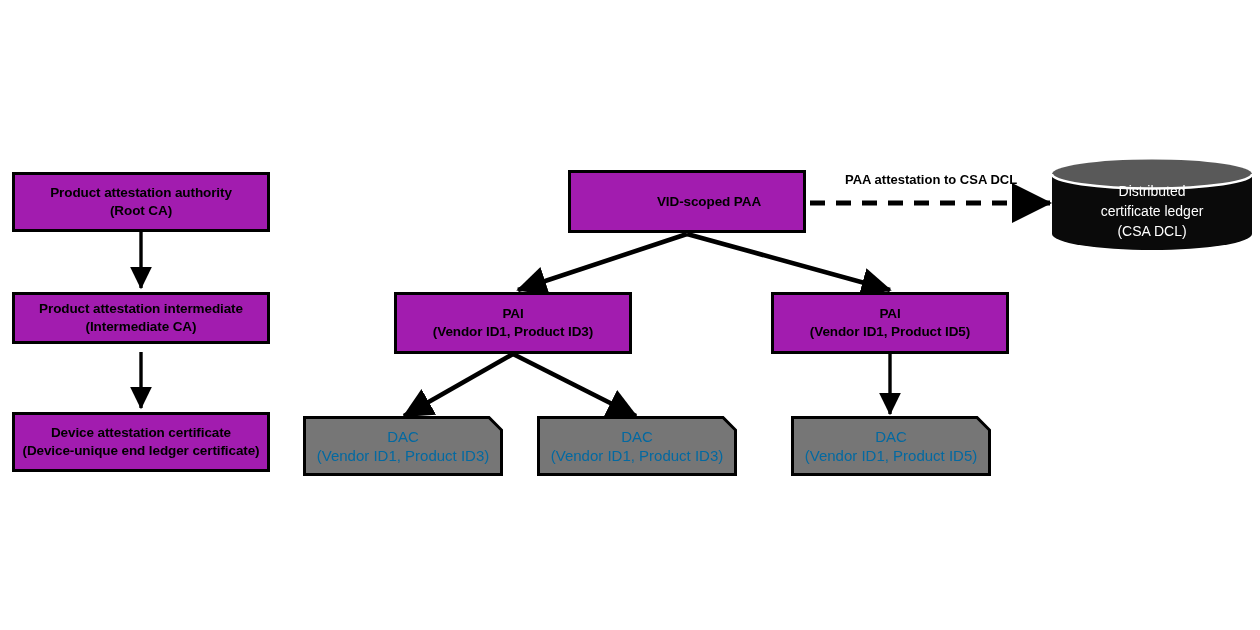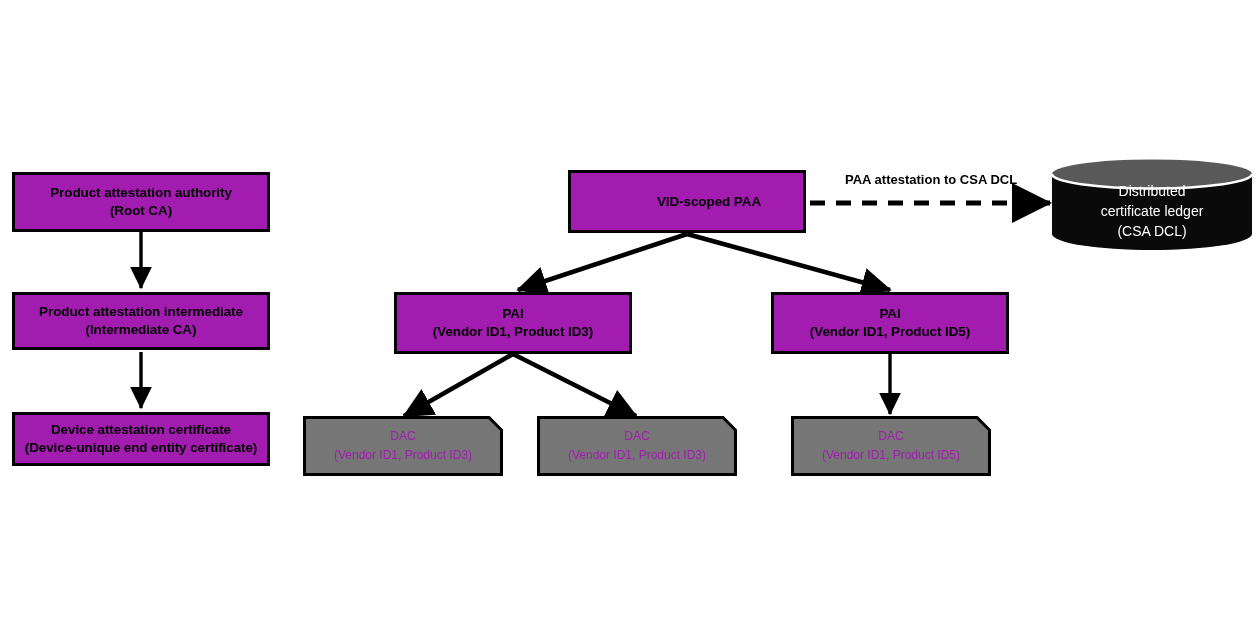--- a/index.html
+++ b/index.html
@@ -67,23 +67,23 @@
     position: relative;
     z-index: 2;
     display: flex;
     flex-direction: column;
     align-items: center;
     justify-content: center;
     width: 100%;
     height: 100%;
   }
   .docnode .ln {
-    color: #a21caf;
+    color: #0369a1;
     font-weight: normal;
-    font-size: 12px;
+    font-size: 15px;
     line-height: 19px;
     white-space: nowrap;
   }
 
   
   .cylnode { background: transparent; }
   .cylnode .cylshape {
     position: absolute;
     left: 0; top: 0;
     width: 100%;
@@ -148,28 +148,28 @@
     <line x1="890" y1="354" x2="890" y2="414" stroke="#000000" stroke-width="3.4" marker-end="url(#ah)"></line>
 
     <line x1="810" y1="203" x2="1050" y2="203" stroke="#000000" stroke-width="5" stroke-dasharray="15,11" marker-end="url(#ah-thin)"></line>
   </svg>
 
   <div class="node boxnode" style="left:12px; top:172px; width:258px; height:60px;">
     <div class="ln">Product attestation authority</div>
     <div class="ln">(Root CA)</div>
   </div>
 
-  <div class="node boxnode" style="left:12px; top:292px; width:258px; height:58px;">
+  <div class="node boxnode" style="left:12px; top:292px; width:258px; height:52px;">
     <div class="ln">Product attestation intermediate</div>
     <div class="ln">(Intermediate CA)</div>
   </div>
 
-  <div class="node boxnode" style="left:12px; top:412px; width:258px; height:54px;">
+  <div class="node boxnode" style="left:12px; top:412px; width:258px; height:60px;">
     <div class="ln">Device attestation certificate</div>
-    <div class="ln">(Device-unique end entity certificate)</div>
+    <div class="ln">(Device-unique end ledger certificate)</div>
   </div>
 
   <div class="node boxnode" style="left:568px; top:170px; width:238px; height:63px;padding-left:44px;">
     <div class="ln">VID-scoped PAA</div>
   </div>
 
   <div class="node boxnode" style="left:394px; top:292px; width:238px; height:62px;">
     <div class="ln">PAI</div>
     <div class="ln">(Vendor ID1, Product ID3)</div>
   </div>

